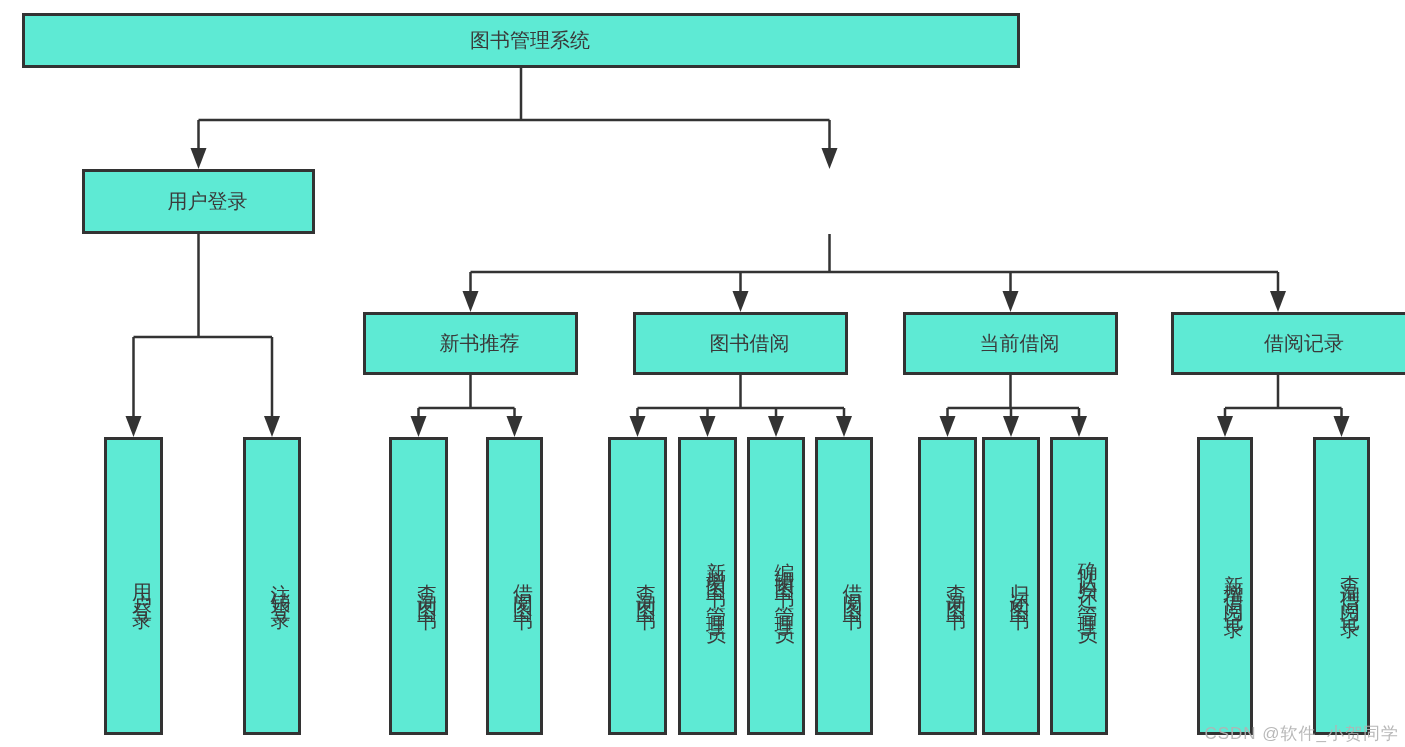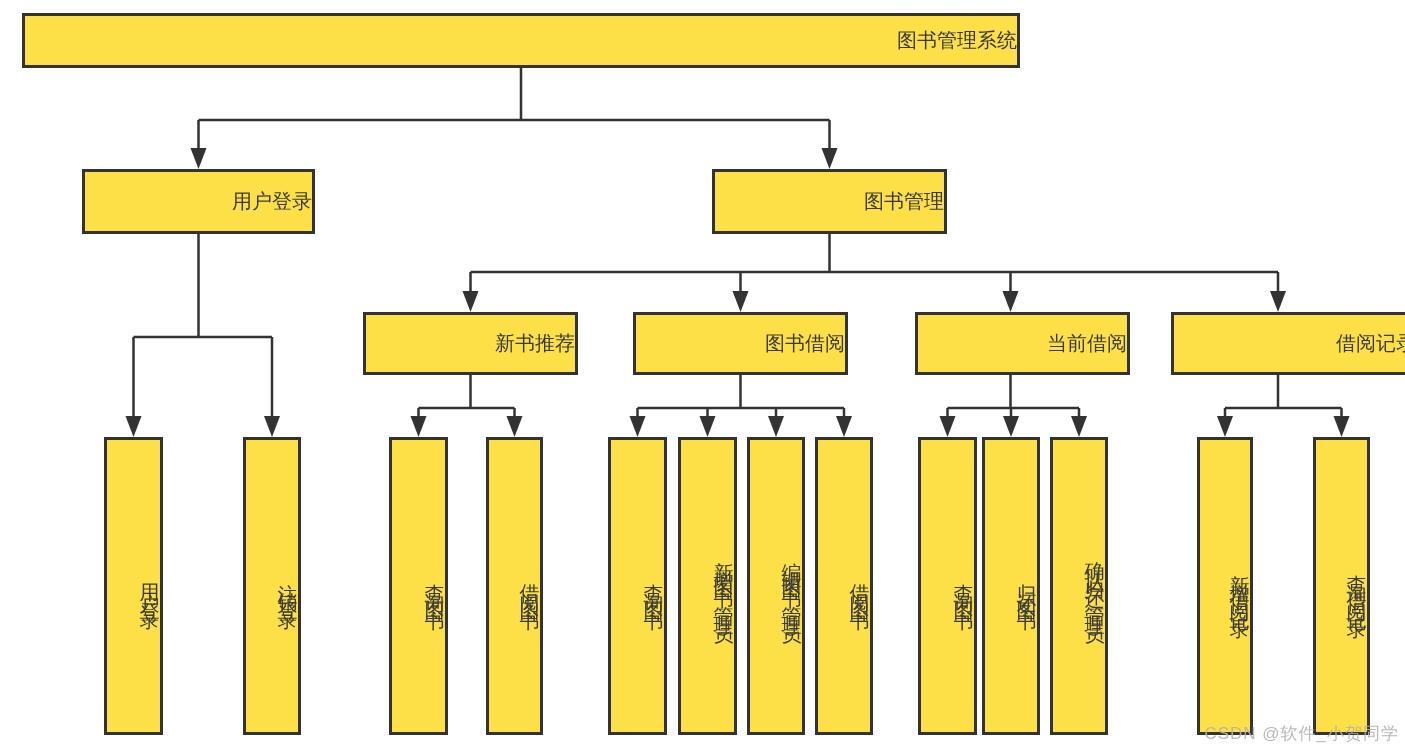--- a/index.html
+++ b/index.html
@@ -7,22 +7,22 @@
     position:relative;
     width:1405px;height:747px;
     background:var(--background,#fff);
     font-family:"Liberation Sans","DejaVu Sans",sans-serif;
     overflow:hidden;
   }
   .connectors{position:absolute;left:0;top:0;z-index:1;}
   .node{
     position:absolute;box-sizing:border-box;z-index:2;
     border:3px solid var(--line,#333);
-    background:#fde047;
-    display:flex;align-items:center;justify-content:flex-end;
+    background:#5eead4;
+    display:flex;align-items:center;justify-content:center;
     color:var(--text,#3a3a3a);
     font-size:20px;
     padding-left:18px;
   }
   .node .label{white-space:nowrap;}
   .node.v .label{
     writing-mode:vertical-rl;
     text-orientation:mixed;
     letter-spacing:9px;
     line-height:1;
@@ -103,31 +103,28 @@
     </g>
   </svg>
 
   <div class="node" style="left:22px;top:13px;width:998px;height:55px;">
     <span class="label">图书管理系统</span>
   </div>
 
   <div class="node" style="left:82px;top:169px;width:233px;height:65px;">
     <span class="label">用户登录</span>
   </div>
-  <div class="node" style="left:712px;top:169px;width:235px;height:65px;">
-    <span class="label">图书管理</span>
-  </div>
 
   <div class="node" style="left:363px;top:312px;width:215px;height:63px;">
     <span class="label">新书推荐</span>
   </div>
   <div class="node" style="left:633px;top:312px;width:215px;height:63px;">
     <span class="label">图书借阅</span>
   </div>
-  <div class="node" style="left:903px;top:312px;width:215px;height:63px;margin-left:12px;">
+  <div class="node" style="left:903px;top:312px;width:215px;height:63px;">
     <span class="label">当前借阅</span>
   </div>
   <div class="node" style="left:1171px;top:312px;width:248px;height:63px;">
     <span class="label">借阅记录</span>
   </div>
 
   <div class="node v" style="left:104px;top:437px;width:59px;height:298px;">
     <span class="label">用户登录</span>
   </div>
   <div class="node v" style="left:243px;top:437px;width:58px;height:298px;">

